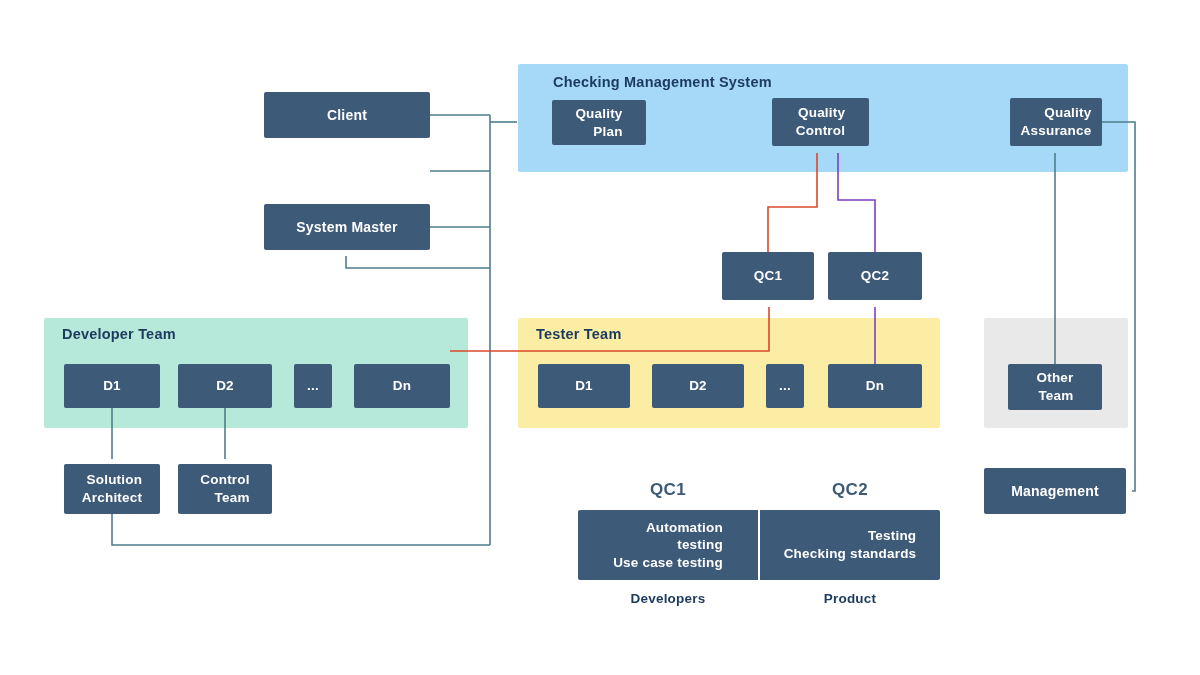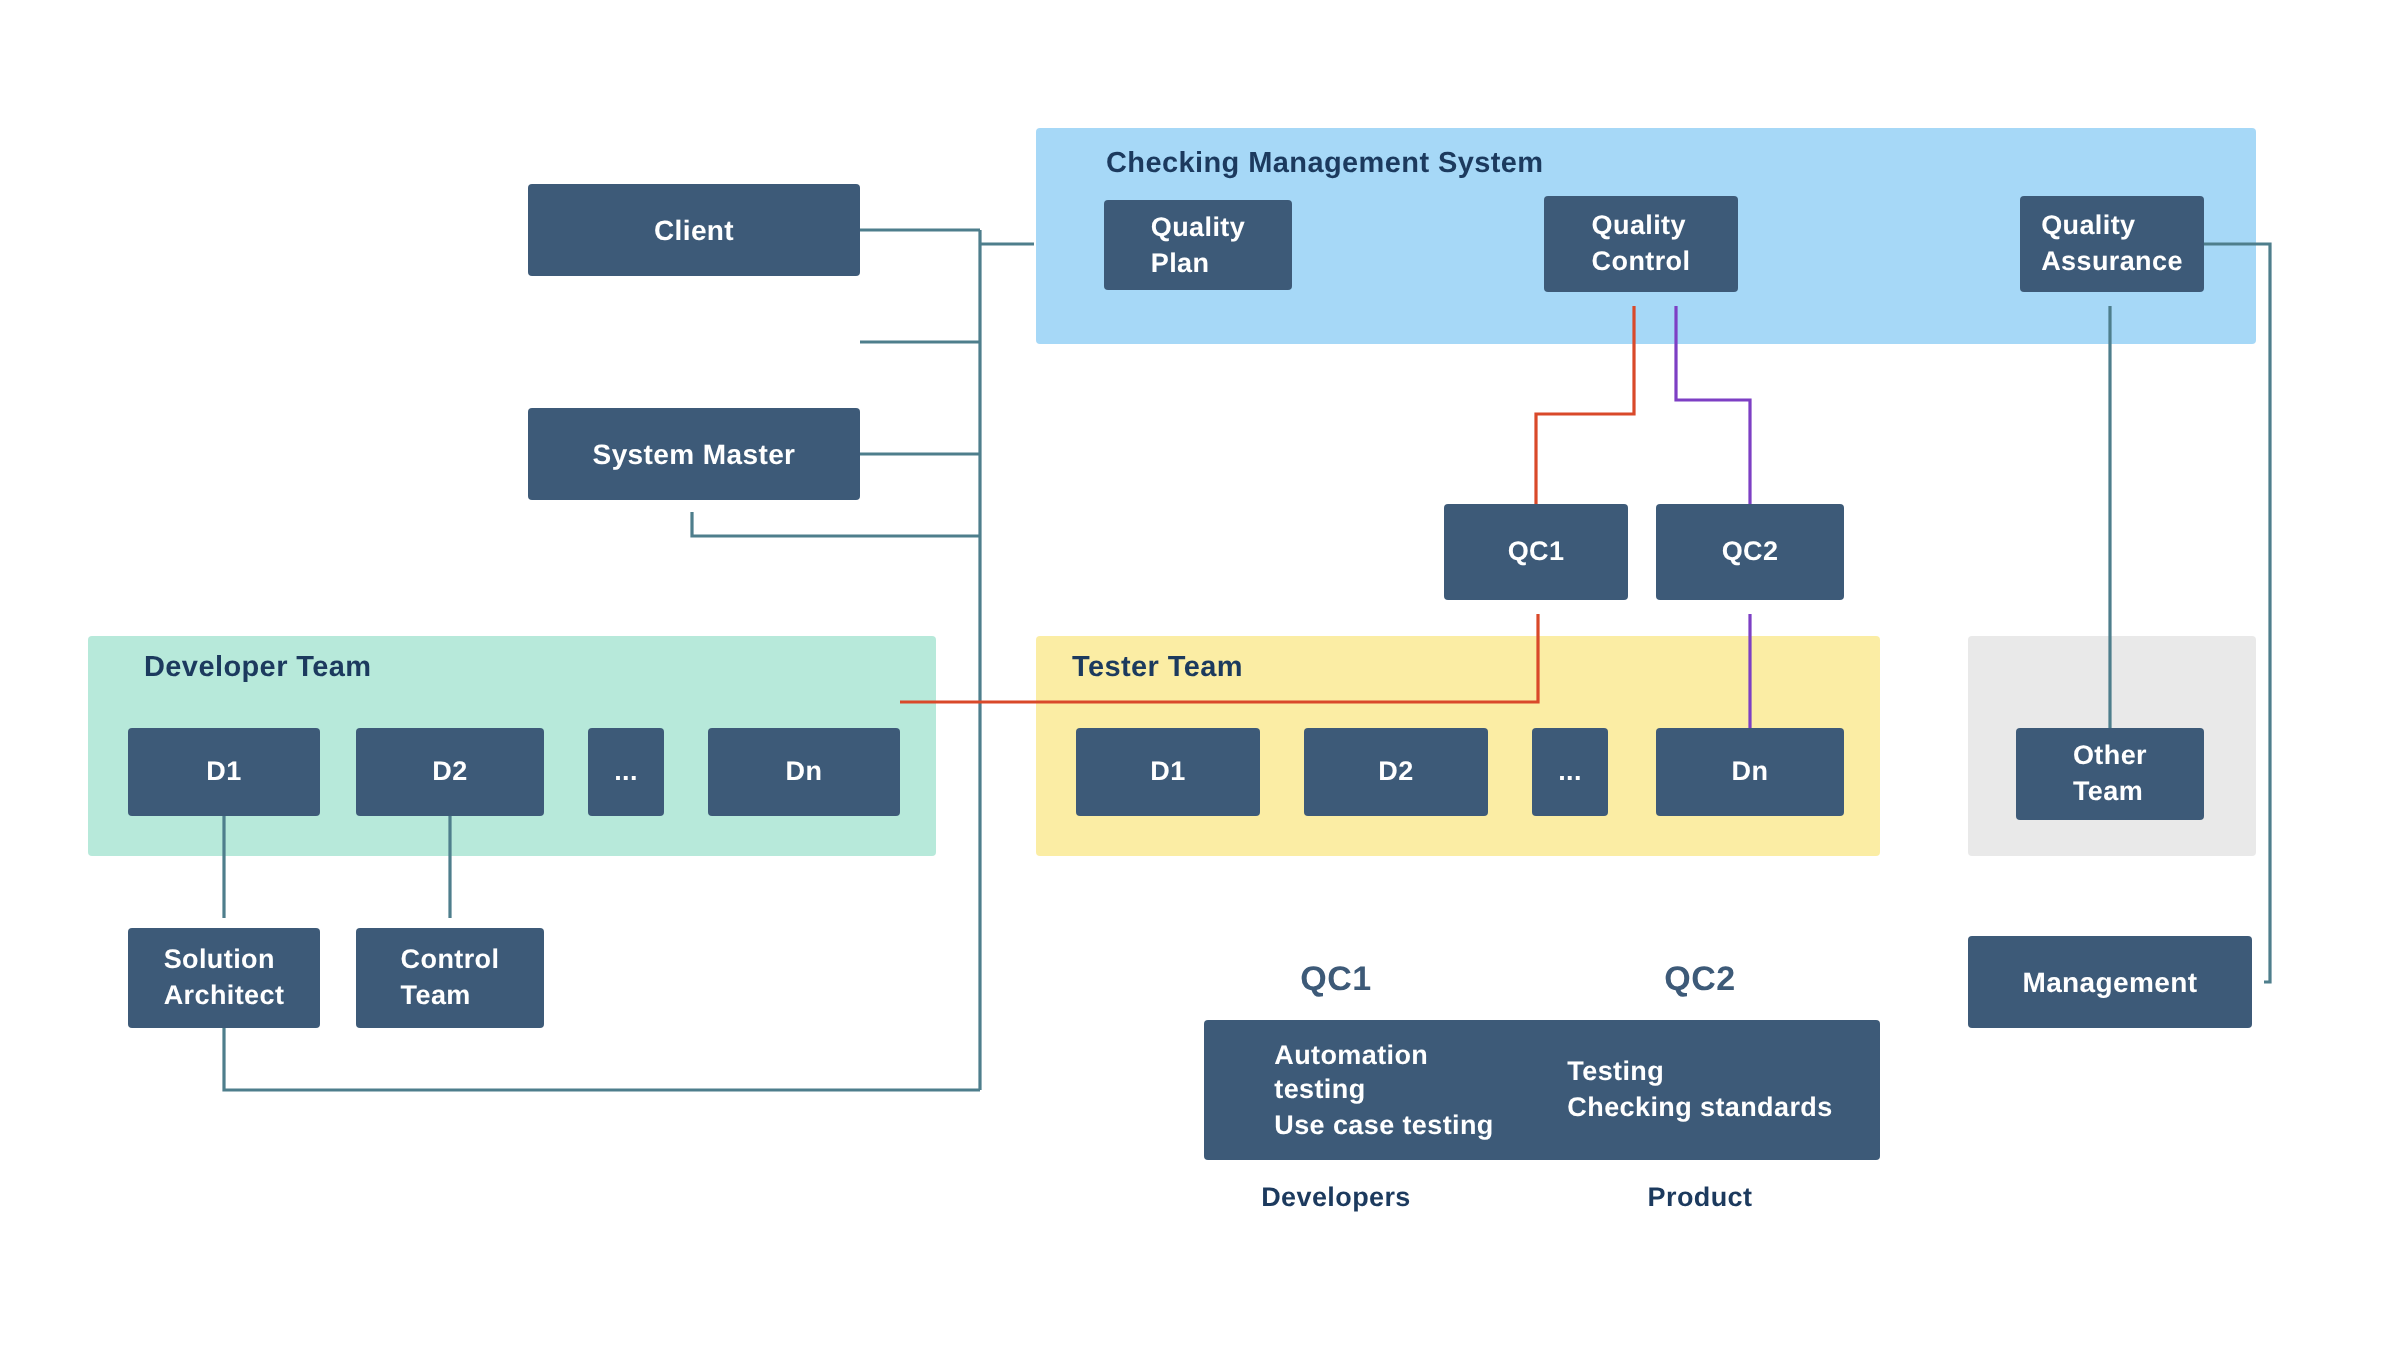--- a/index.html
+++ b/index.html
@@ -15,21 +15,21 @@
     --box-text:#ffffff;
   }
   html,body{margin:0;padding:0;background:#fff;}
   body{font-family:"Liberation Sans","DejaVu Sans",sans-serif;}
   .canvas{position:relative;width:1200px;height:675px;background:#fff;overflow:hidden;}
 
   .panel{position:absolute;border-radius:2px;z-index:1;}
   .panel-title{position:absolute;font-weight:700;font-size:14.5px;color:var(--label-dark);letter-spacing:.2px;z-index:3;}
 
   .box{position:absolute;background:var(--dark-box);color:var(--box-text);
-       display:flex;align-items:center;justify-content:center;text-align:left;
+       display:flex;align-items:center;justify-content:center;text-align:right;
        font-weight:700;font-size:13.5px;line-height:1.3;letter-spacing:.2px;
        white-space:pre-line;border-radius:2px;z-index:3;}
   .box-lg{font-size:14px;}
 
   .wires{position:absolute;left:0;top:0;width:1200px;height:675px;z-index:2;pointer-events:none;}
   .wires path{fill:none;stroke-width:1.6;}
   .st-teal path{stroke:var(--line-teal);}
   .st-red path{stroke:var(--line-red);}
   .st-purple path{stroke:var(--line-purple);}
   .mk-teal{fill:var(--line-teal);}
@@ -43,21 +43,21 @@
 </style>
 </head>
 <body>
 
 <div class="canvas">
 
   <div class="panel" style="left:518px;top:64px;width:610px;height:108px;background:var(--panel-blue);"></div>
   <div class="panel-title" style="left:553px;top:74px;">Checking Management System</div>
 
   <div class="panel" style="left:44px;top:318px;width:424px;height:110px;background:var(--panel-mint);"></div>
-  <div class="panel-title" style="left:72px;top:326px;text-align:right;">Developer Team</div>
+  <div class="panel-title" style="left:62px;top:326px;text-align:right;">Developer Team</div>
 
   <div class="panel" style="left:518px;top:318px;width:422px;height:110px;background:var(--panel-yellow);"></div>
   <div class="panel-title" style="left:536px;top:326px;">Tester Team</div>
 
   <div class="panel" style="left:984px;top:318px;width:144px;height:110px;background:var(--panel-gray);"></div>
 
   <svg class="wires" viewBox="0 0 1200 675">
     <defs>
       <marker id="mTeal" markerWidth="9" markerHeight="9" refX="7.5" refY="4.5" orient="auto" markerUnits="userSpaceOnUse">
         <path d="M0,0 L9,4.5 L0,9 Z" class="mk-teal"></path>
@@ -120,21 +120,21 @@
   <div class="box box-lg" style="left:984px;top:468px;width:142px;height:46px;">Management</div>
 
   <div class="box" style="left:64px;top:464px;width:96px;height:50px;">Solution
 Architect</div>
   <div class="box" style="left:178px;top:464px;width:94px;height:50px;">Control
 Team</div>
 
   <div class="legend-h" style="left:578px;top:480px;width:180px;">QC1</div>
   <div class="legend-h" style="left:760px;top:480px;width:180px;">QC2</div>
 
-  <div class="box" style="left:578px;top:510px;width:180px;height:70px;border-radius:2px 0 0 2px;margin-left:24px;">Automation
+  <div class="box" style="left:578px;top:510px;width:180px;height:70px;border-radius:2px 0 0 2px;">Automation
 testing
 Use case testing</div>
   <div class="box" style="left:760px;top:510px;width:180px;height:70px;border-radius:0 2px 2px 0;">Testing
 Checking standards</div>
 
   <div class="legend-cap" style="left:578px;top:591px;width:180px;">Developers</div>
   <div class="legend-cap" style="left:760px;top:591px;width:180px;">Product</div>
 
 </div>
 

